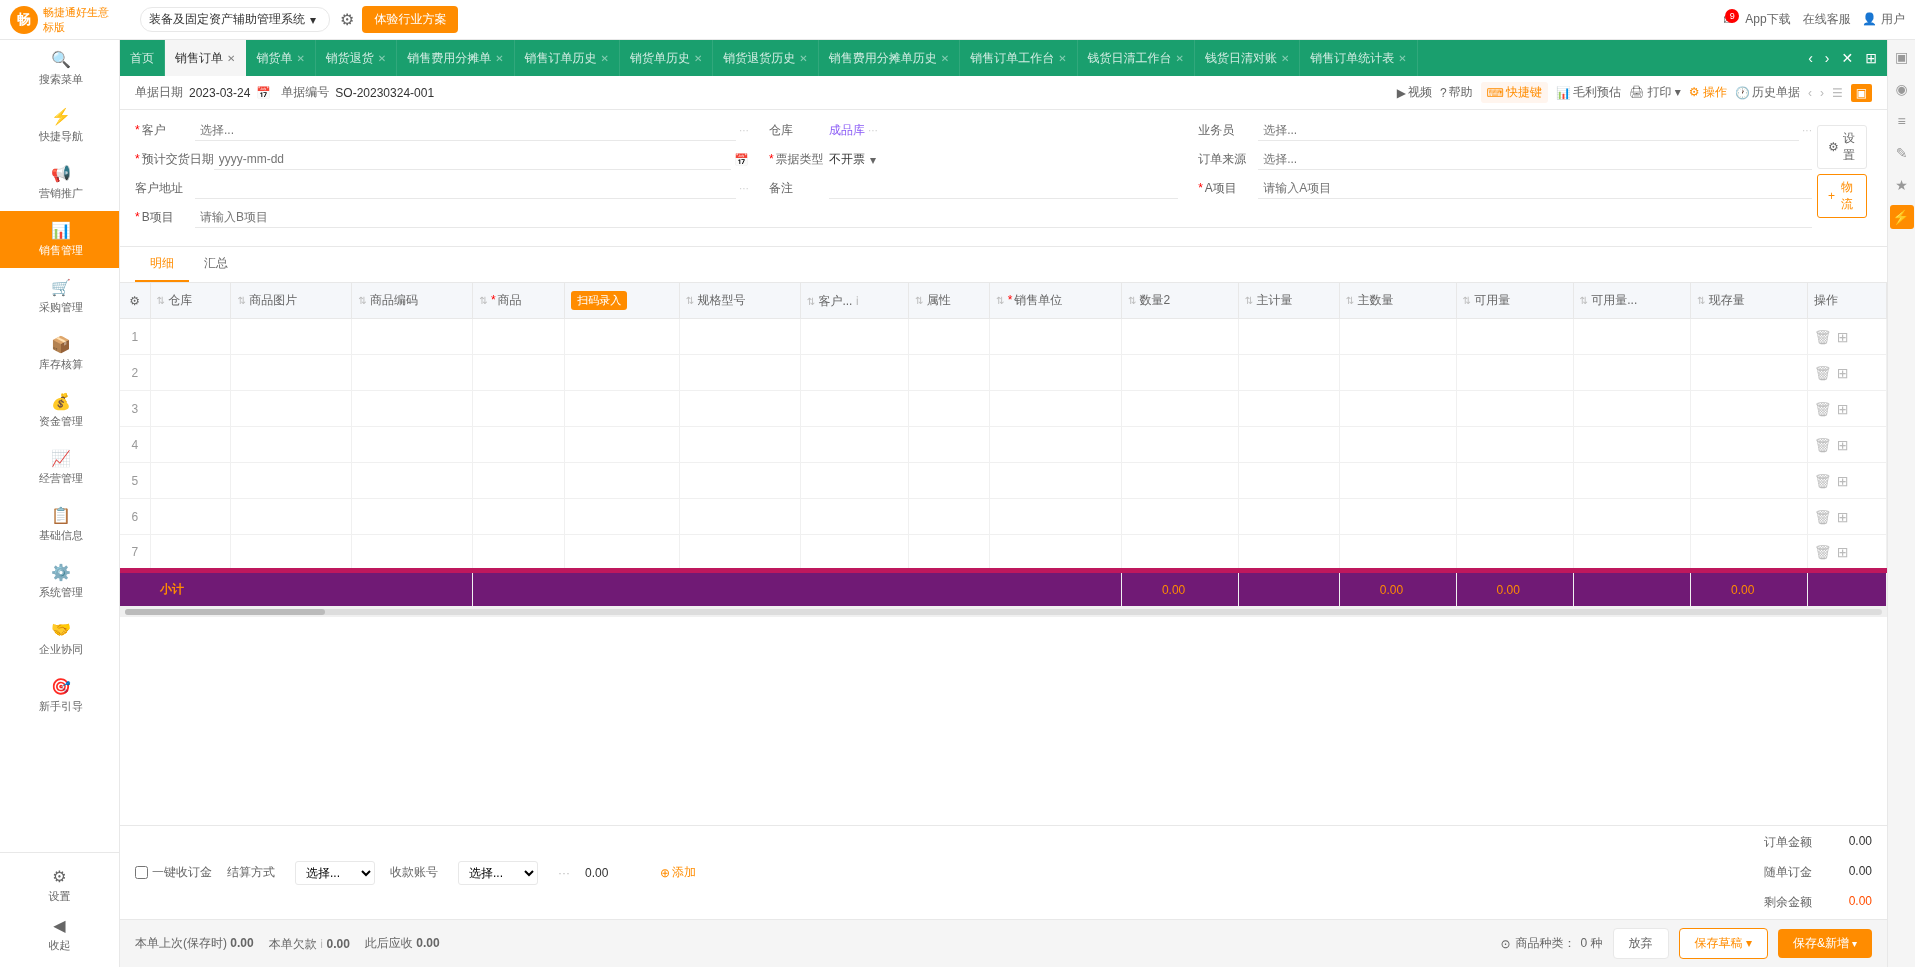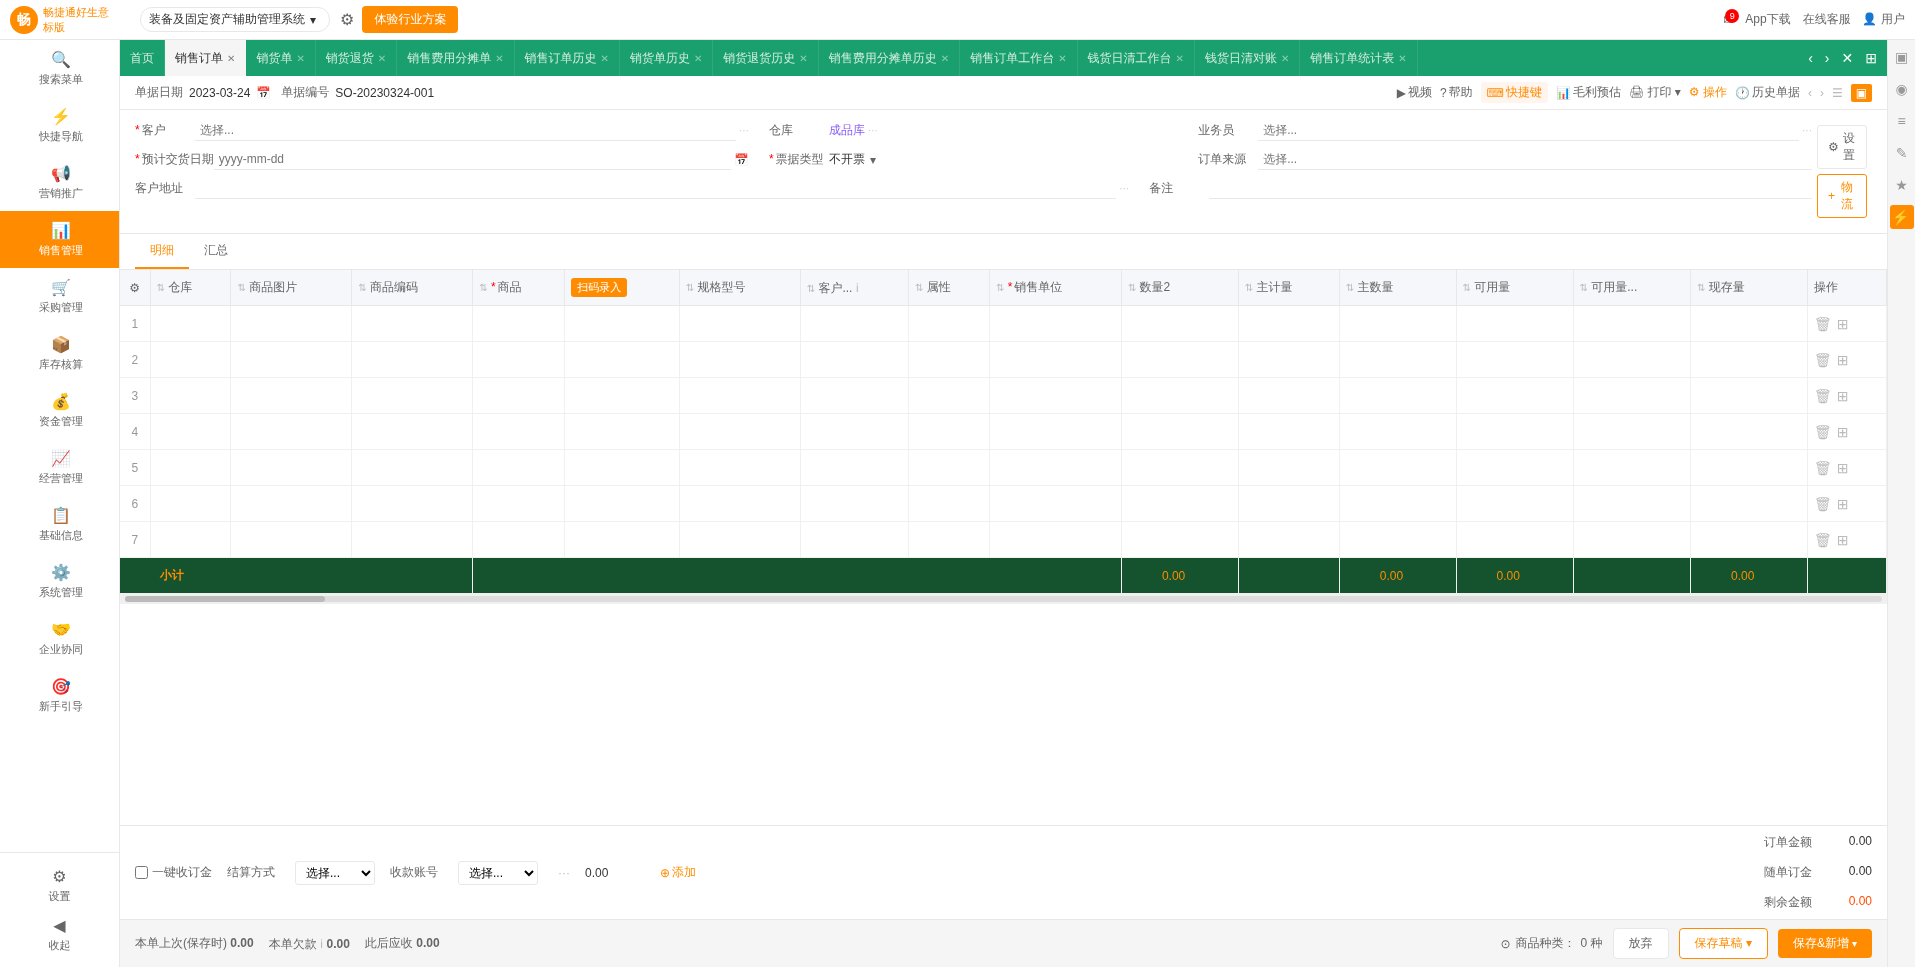--- a/index.html
+++ b/index.html
@@ -73,21 +73,21 @@
     .table-container { flex: 1; overflow: auto; background: #fff; }
     table { width: 100%; border-collapse: collapse; font-size: 12px; }
     table th { background: #f5f7fa; color: #666; font-weight: normal; padding: 8px 6px; text-align: left; border-bottom: 1px solid #e8e8e8; border-right: 1px solid #e8e8e8; white-space: nowrap; position: sticky; top: 0; z-index: 10; }
     table td { padding: 8px 6px; border-bottom: 1px solid #f0f0f0; border-right: 1px solid #f0f0f0; color: #333; height: 36px; }
     .col-actions { display: flex; gap: 5px; align-items: center; }
     .col-num { color: #999; text-align: center; width: 30px; }
     .required-star { color: red; margin-right: 2px; }
     .scan-btn { background: #ff8c00; color: white; border: none; border-radius: 3px; padding: 2px 6px; cursor: pointer; font-size: 11px; white-space: nowrap; }
     
     
-    .subtotal-row td { background: #14532d; color: #ff8c00; font-weight: 500; border-top: 1px solid #be185d; padding-left: 40px; }
+    .subtotal-row td { background: #701a75; color: #ff8c00; font-weight: 500; border-top: 5px solid #be185d; padding-left: 40px; }
     
     
     .scroll-bar { height: 10px; background: #f0f0f0; display: flex; align-items: center; padding: 0 5px; }
     .scroll-track { flex: 1; height: 6px; background: #ddd; border-radius: 3px; position: relative; }
     .scroll-thumb { position: absolute; left: 0; width: 200px; height: 6px; background: #bbb; border-radius: 3px; }
     
     
     .bottom-form { background: #fff; padding: 8px 15px; border-top: 1px solid #e8e8e8; display: flex; align-items: center; gap: 15px; font-size: 12px; }
     .checkbox-label { display: flex; align-items: center; gap: 4px; cursor: pointer; color: #666; }
     .bottom-field { display: flex; align-items: center; gap: 20px; }
@@ -368,20 +368,30 @@
             <div class="form-row">
               <div class="form-field" style="flex:1.5;">
                 <span class="form-field-label">客户地址</span>
                 <input class="form-input" type="text" style="">
                 <span class="form-more">···</span>
               </div>
               <div class="form-field" style="flex:1;">
                 <span class="form-field-label">备注</span>
                 <input class="form-input" type="text" style="flex: 2 1 0%;">
               </div>
+              <div class="form-field" style="flex:1.5;">
+                <span class="form-field-label required">A项目</span>
+                <input class="form-input" type="text" placeholder="请输入A项目" style="">
+              </div>
+            </div>
+            <div class="form-row">
+              <div class="form-field">
+                <span class="form-field-label required">B项目</span>
+                <input class="form-input" type="text" style="width: 200px;" placeholder="请输入B项目">
+              </div>
             </div>
           </div>
           <div class="form-side">
             <button class="btn-setting">
               <span>⚙</span>设置
             </button>
             <button class="btn-addrow">
               <span>+</span>物流
             </button>
           </div>

